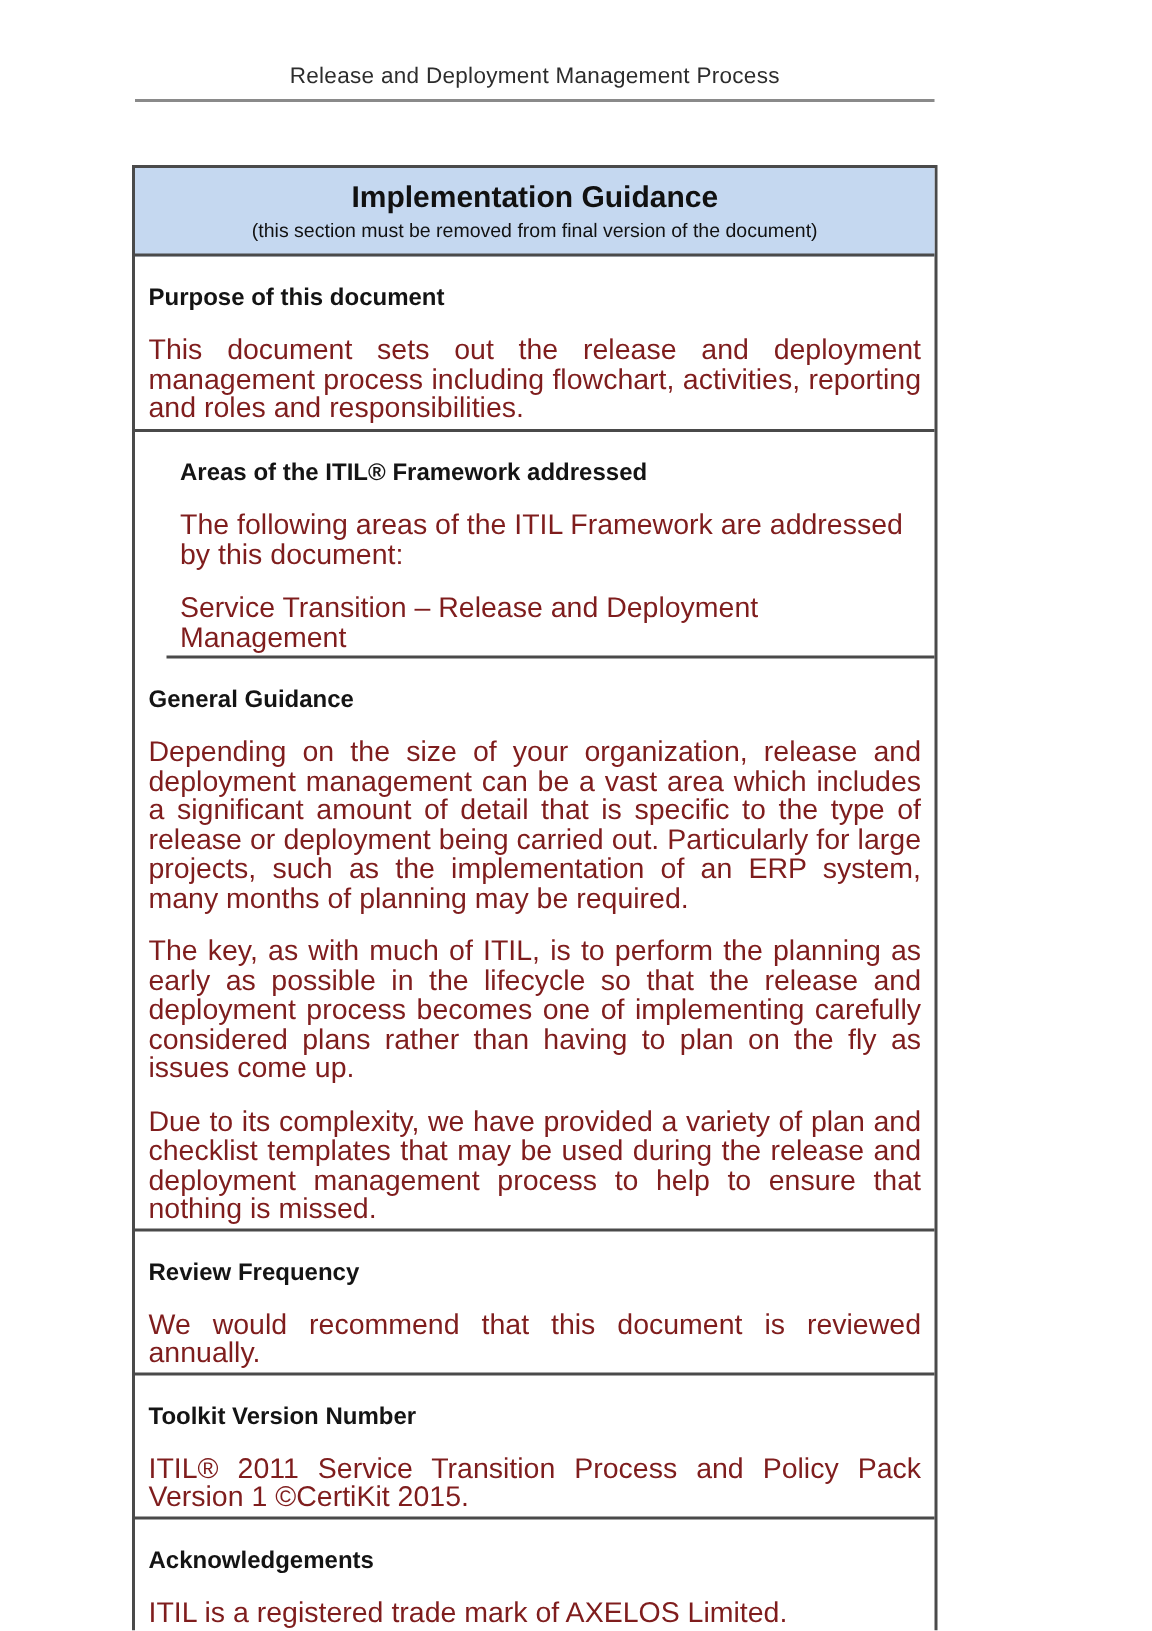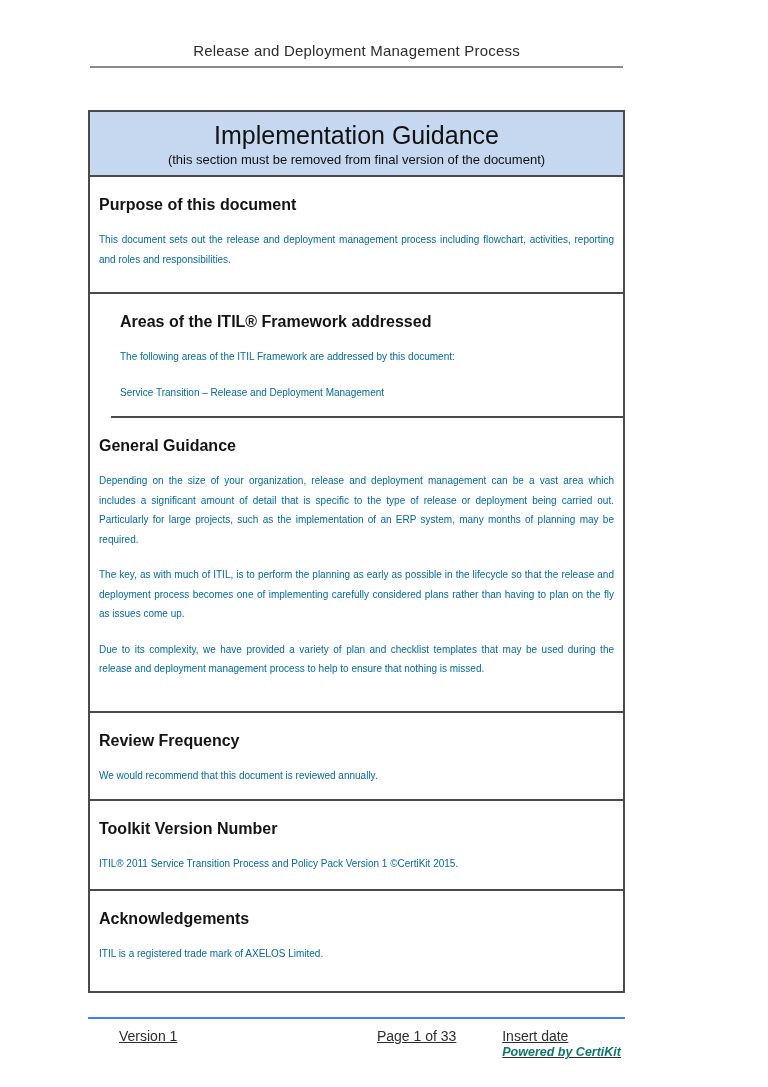--- a/index.html
+++ b/index.html
@@ -41,22 +41,22 @@
     background: #ffffff;
   }
   .table-header {
     background: #c5d8f0;
     text-align: center;
     padding: 9px 10px 8px 10px;
     border-bottom: 2px solid #4a4a4a;
     min-height: 56px;
   }
   .table-header .main-title {
-    font-size: 25px;
-    font-weight: 400;
+    font-size: 20px;
+    font-weight: 700;
     color: #111111;
   }
   .table-header .sub-title {
     font-size: 13px;
     font-weight: 400;
     color: #111111;
     margin-top: 2px;
   }
   .section-row {
     padding: 18px 9px 2px 9px;
@@ -64,23 +64,23 @@
   }
   .section-row:last-child { border-bottom: none; }
   .section-row h2 {
     font-size: 16px;
     font-weight: 700;
     color: #141414;
     line-height: 19px;
   }
   .section-row p {
     margin-top: 16px;
-    font-size: 10px;
+    font-size: 19px;
     line-height: 19.5px;
-    color: #0369a1;
+    color: #7f1d1d;
     text-align: justify;
   }
   .row-purpose  { min-height: 117px; }
   .row-areas    { min-height: 124px; margin-left: 21px; }
   .row-areas p  { text-align: left; }
   .row-general  { min-height: 295px; }
   .row-review   { min-height: 88px; }
   .row-toolkit  { min-height: 90px; }
   .row-ack      { min-height: 100px; }
   

